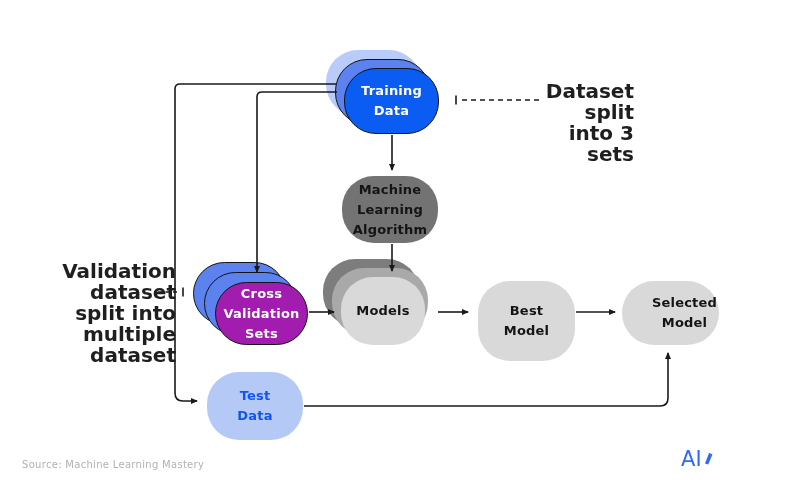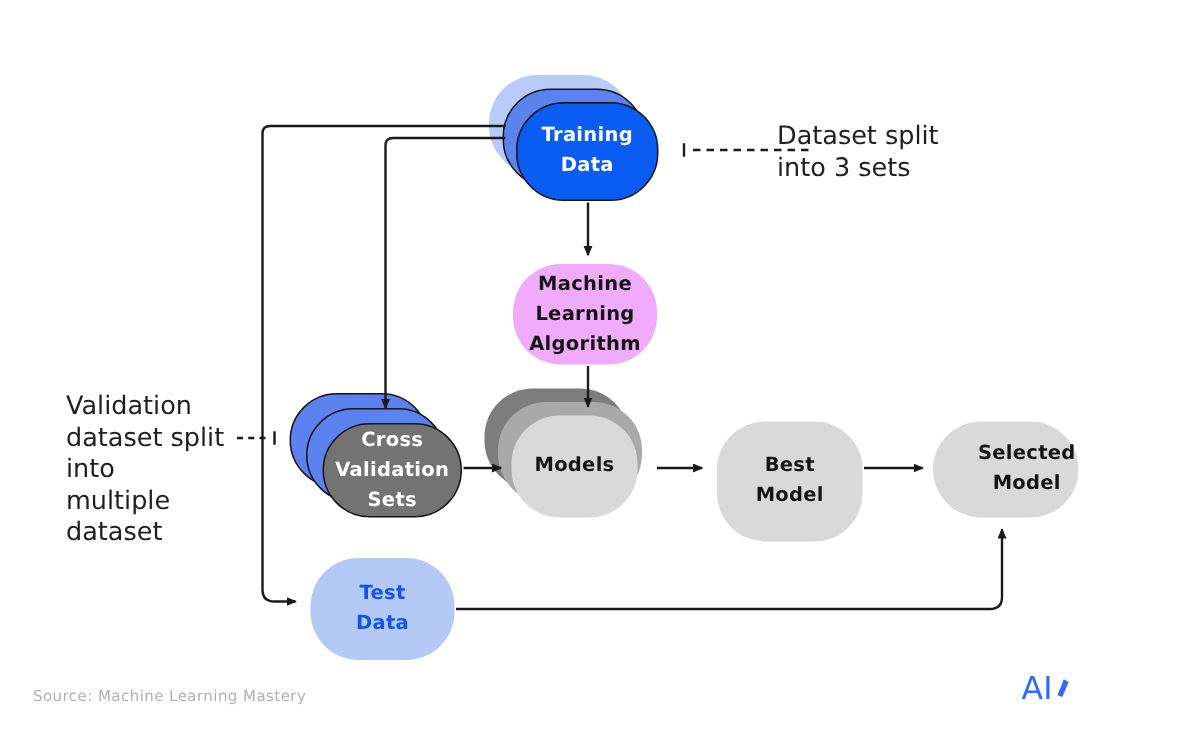--- a/index.html
+++ b/index.html
@@ -12,38 +12,38 @@
     display:flex;align-items:center;justify-content:center;text-align:center;
     font-weight:bold;font-size:13px;line-height:20px;letter-spacing:.2px;
     white-space:pre-line;z-index:2;
   }
   .bordered{border:1.5px solid #141414;}
   
   .tr-back {left:326px;top:50px;width:95px;height:66px;background:#b9cbf8;}
   .tr-mid  {left:335px;top:59px;width:95px;height:66px;background:#5b82ee;}
   .tr-front{left:344px;top:68px;width:95px;height:66px;background:#0b5cf3;color:#ffffff;}
   
-  .ml{left:342px;top:176px;width:96px;height:67px;background:#f0abfc;color:#141414;}
+  .ml{left:342px;top:176px;width:96px;height:67px;background:#737373;color:#141414;}
   
   .mo-back {left:323px;top:259px;width:96px;height:67px;background:#7d7d7d;}
   .mo-mid  {left:332px;top:268px;width:96px;height:67px;background:#a9a9a9;}
   .mo-front{left:341px;top:277px;width:84px;height:68px;background:#d9d9d9;color:#141414;}
   
   .cv-back {left:193px;top:262px;width:93px;height:63px;background:#5b82ee;}
   .cv-mid  {left:204px;top:272px;width:93px;height:63px;background:#5b82ee;}
-  .cv-front{left:215px;top:282px;width:93px;height:63px;background:#737373;color:#ffffff;}
+  .cv-front{left:215px;top:282px;width:93px;height:63px;background:#a21caf;color:#ffffff;}
   
   .best    {left:478px;top:281px;width:97px;height:80px;background:#d9d9d9;color:#141414;}
   .selected{left:622px;top:281px;width:97px;height:64px;background:#d9d9d9;color:#141414;padding-left:28px;}
   
   .test{left:207px;top:372px;width:96px;height:68px;background:#b5c9f7;color:#1155ee;}
 
   .annotation{
-    position:absolute;z-index:3;font-size:17px;line-height:21px;color:#1f1f1f;
-    text-align:left;white-space:pre-line;
+    position:absolute;z-index:3;font-size:20px;line-height:21px;color:#1f1f1f;
+    text-align:right;white-space:pre-line;font-weight:bold;
   }
   .ann-right{left:518px;top:81px;width:116px;}
   .ann-left {left:44px;top:261px;width:132px;}
 
   #connectors{position:absolute;left:0;top:0;z-index:4;pointer-events:none;}
 
   .source{
     position:absolute;left:22px;top:459px;z-index:3;
     font-size:10px;color:#b1b1b1;letter-spacing:.3px;
   }

